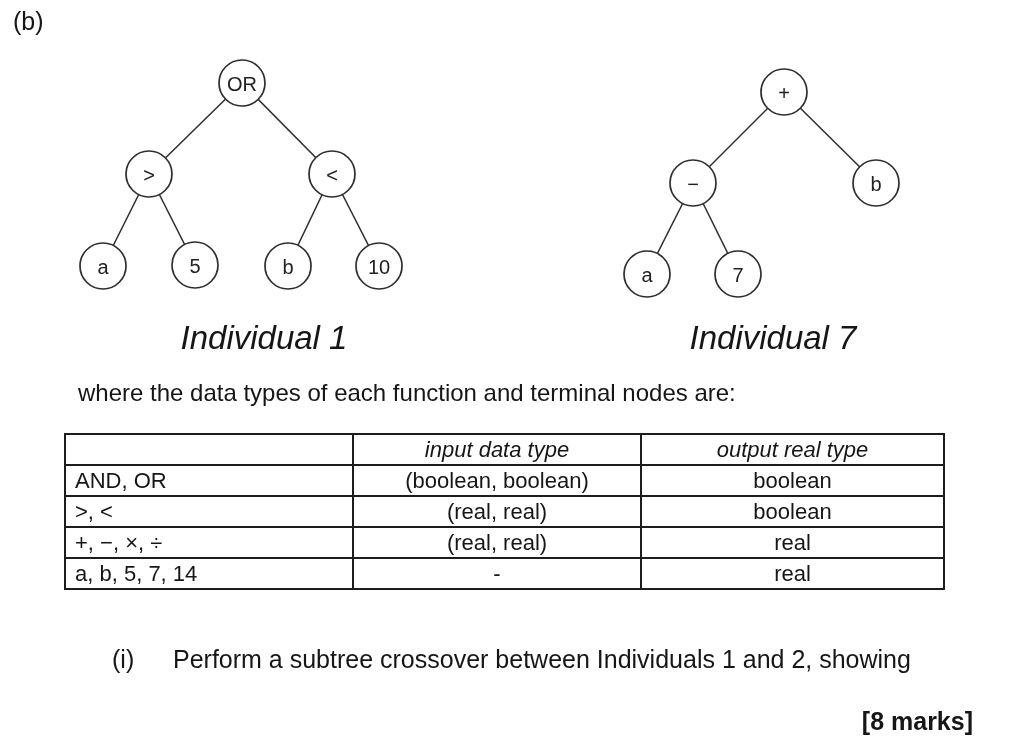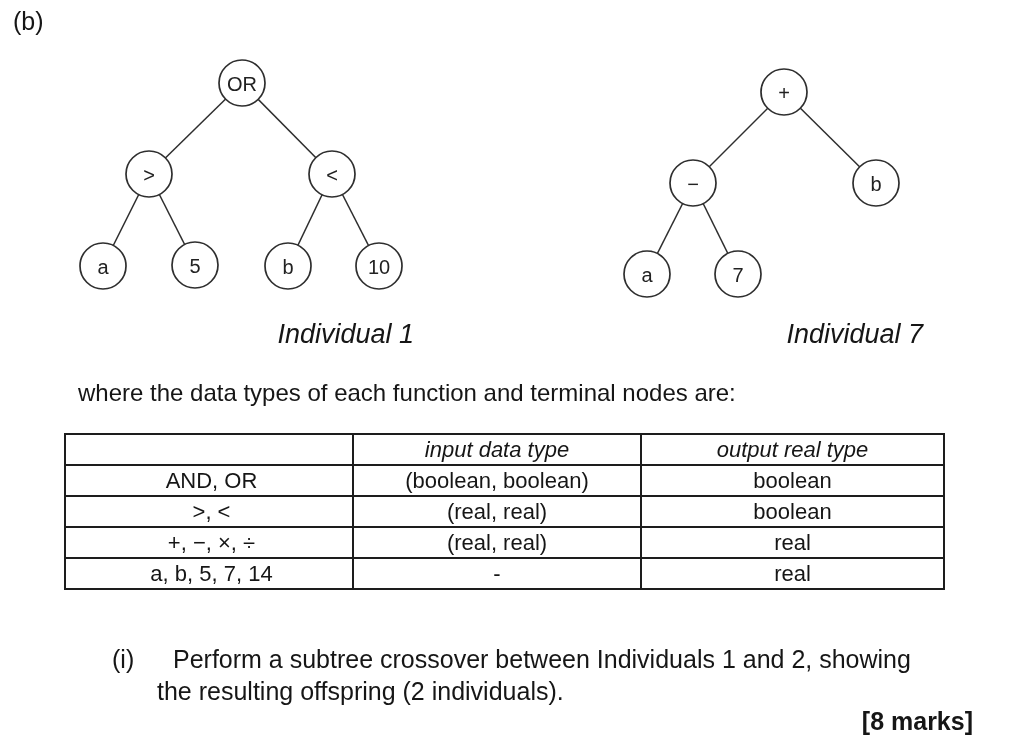--- a/index.html
+++ b/index.html
@@ -8,41 +8,41 @@
     background:#ffffff;
     font-family:"Liberation Sans", sans-serif;
     color:var(--ink,#161616);
     overflow:hidden;
     position:relative;
   }
   .page{position:absolute;left:0;top:0;width:1024px;height:752px;background:#fff;}
   .abs{position:absolute;white-space:nowrap;}
   .t-main{font-size:25px;line-height:1.15;}
   .t-mid{font-size:24px;line-height:1.15;}
-  .caption{font-size:27px;font-style:italic;text-align:right;width:300px;}
+  .caption{font-size:33px;font-style:italic;text-align:center;width:300px;}
   svg.tree{position:absolute;overflow:visible;}
   .edge{stroke:#2e2e2e;stroke-width:1.5;}
   .node{fill:#ffffff;stroke:#2e2e2e;stroke-width:1.7;}
   .node-label{
     font-family:"Liberation Sans",sans-serif;
     font-size:20px;fill:#222222;
     text-anchor:middle;dominant-baseline:central;
   }
   table.dtypes{
     position:absolute;left:64px;top:433px;
     width:879px;border-collapse:collapse;table-layout:fixed;
     font-size:22px;color:var(--ink,#161616);padding-left:7px;
   }
   table.dtypes td{
     border:2px solid #1d1d1d;
     height:27px;padding:1px 4px;
     text-align:center;vertical-align:middle;
     overflow:hidden;
   }
-  table.dtypes td.first{text-align:center;padding-left:9px;}
+  table.dtypes td.first{text-align:left;padding-left:9px;}
   table.dtypes tr.hdr td{font-style:italic;}
 </style>
 </head>
 <body style="--ink: #161616;">
 
 <div class="page">
 
   <div class="abs t-main" style="left:13px;top:7px;">(b)</div>
 
   <svg class="tree" style="left:55px;top:50px;" width="360" height="250">
@@ -119,16 +119,15 @@
     <tr>
       <td class="first">a, b, 5, 7, 14</td>
       <td>-</td>
       <td>real</td>
     </tr>
   </tbody>
     </table>
 
   <div class="abs t-main" style="left:112px;top:645px;">(i)</div>
   <div class="abs t-main" style="left:173px;top:645px;">Perform a subtree crossover between Individuals 1 and 2, showing</div>
-  <div class="abs t-main" style="left:157px;top:677px;">the resulting offspring (2 individuals).</div>
   <div class="abs t-main" style="right:51px;top:707px;font-weight:bold;">[8 marks]</div>
 
 </div>
 
 </body></html>

